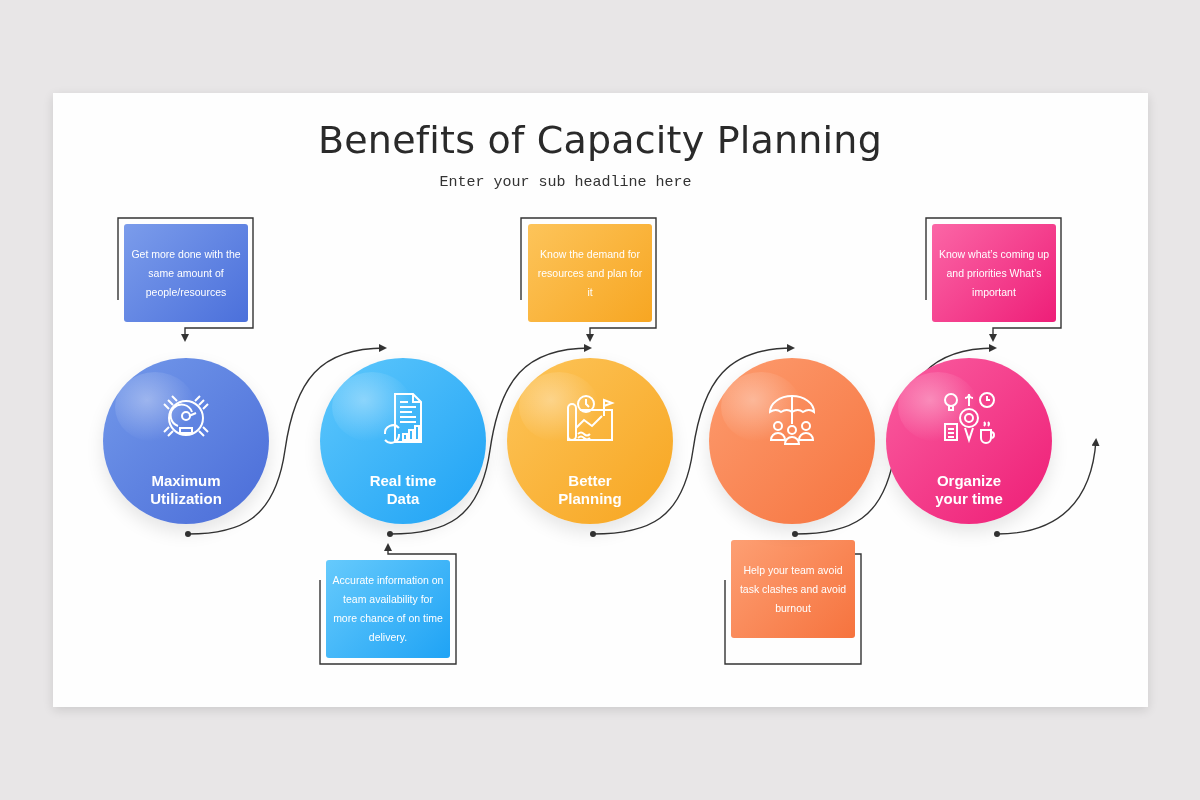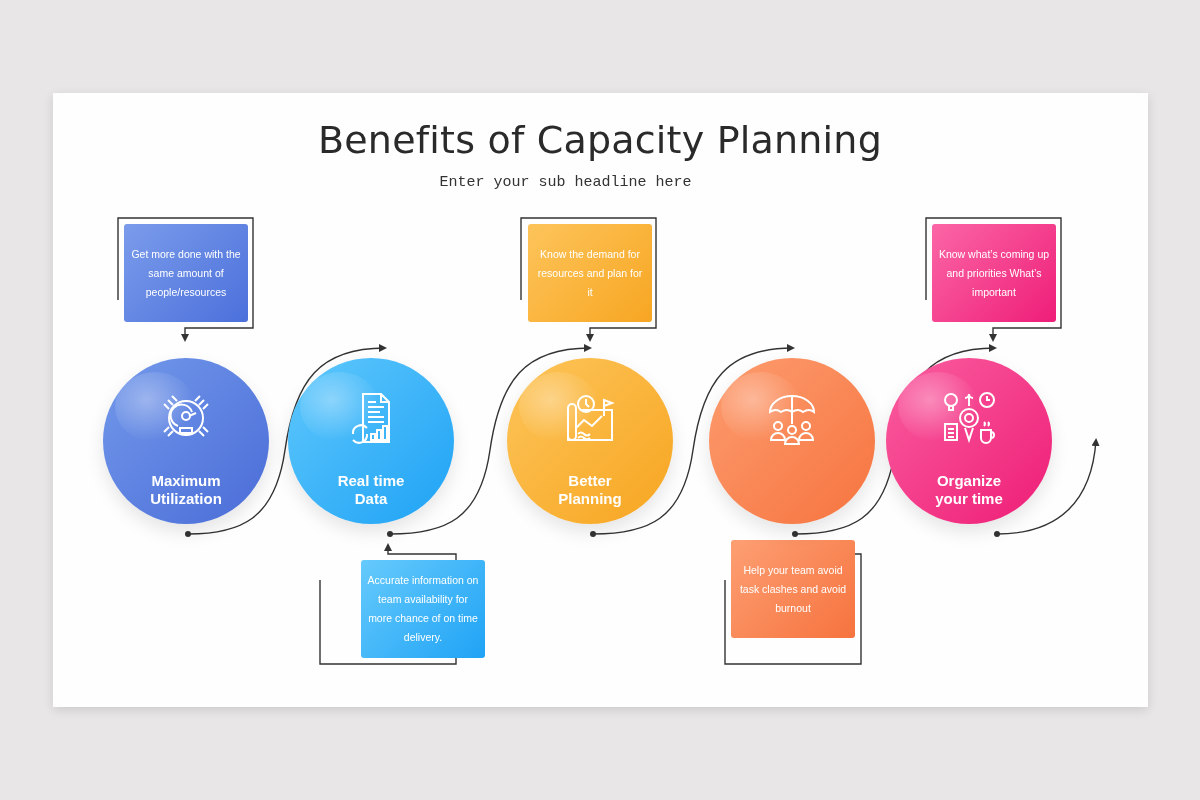--- a/index.html
+++ b/index.html
@@ -51,21 +51,21 @@
     <circle cx="390" cy="534" r="3"></circle>
     <circle cx="593" cy="534" r="3"></circle>
     <circle cx="795" cy="534" r="3"></circle>
     <circle cx="997" cy="534" r="3"></circle>
   </g>
 </svg>
 
 <div class="box" style="left:124px;top:224px;background:linear-gradient(135deg,#7b9ceb,#4b70db);">
   <span>Get more done with the same amount of people/resources</span>
 </div>
-<div class="box" style="left:326px;top:560px;background:linear-gradient(135deg,#66cafc,#1fa3f5);margin-left:35px;">
+<div class="box" style="left:326px;top:560px;background:linear-gradient(135deg,#66cafc,#1fa3f5);">
   <span>Accurate information on team availability for more chance of on time delivery.</span>
 </div>
 <div class="box" style="left:528px;top:224px;background:linear-gradient(135deg,#fdc45a,#f7a622);">
   <span>Know the demand for resources and plan for it</span>
 </div>
 <div class="box" style="left:731px;top:540px;background:linear-gradient(135deg,#fd9f73,#f6733e);">
   <span>Help your team avoid task clashes and avoid burnout</span>
 </div>
 <div class="box" style="left:932px;top:224px;background:linear-gradient(135deg,#fb66a6,#ee1e78);">
   <span>Know what’s coming up and priorities What’s important</span>
@@ -80,21 +80,21 @@
     <path d="M33,28 L40,25"></path>
     <rect x="24" y="40" width="12" height="5"></rect>
     <path d="M12,12 l5,5 M8,16 l5,5 M16,8 l5,5 M48,12 l-5,5 M52,16 l-5,5 M44,8 l-5,5 M12,48 l5,-5 M8,44 l5,-5 M48,48 l-5,-5 M52,44 l-5,-5"></path>
   </svg>
   <div class="label">
     <div>Maximum</div>
     <div>Utilization</div>
   </div>
 </div>
 
-<div class="circle" style="left:288px;top:358px;background:linear-gradient(135deg,#5fc8fc,#1ea2f5);">
+<div class="circle" style="left:320px;top:358px;background:linear-gradient(135deg,#5fc8fc,#1ea2f5);">
   <div class="gloss"></div>
   <svg class="icon" viewBox="0 0 60 60" fill="none" stroke="#fff" stroke-width="2">
     <path d="M22,6 L40,6 L48,14 L48,54 L22,54 Z"></path>
     <path d="M40,6 L40,14 L48,14"></path>
     <path d="M27,14 h8 M27,19 h16 M27,24 h12 M27,29 h16 M27,34 h16"></path>
     <rect x="30" y="46" width="4" height="6"></rect>
     <rect x="36" y="42" width="4" height="10"></rect>
     <rect x="42" y="38" width="4" height="14"></rect>
     <path d="M12,46 a8,8 0 0 1 14,-6 M26,46 a8,8 0 0 1 -14,6"></path>
   </svg>

